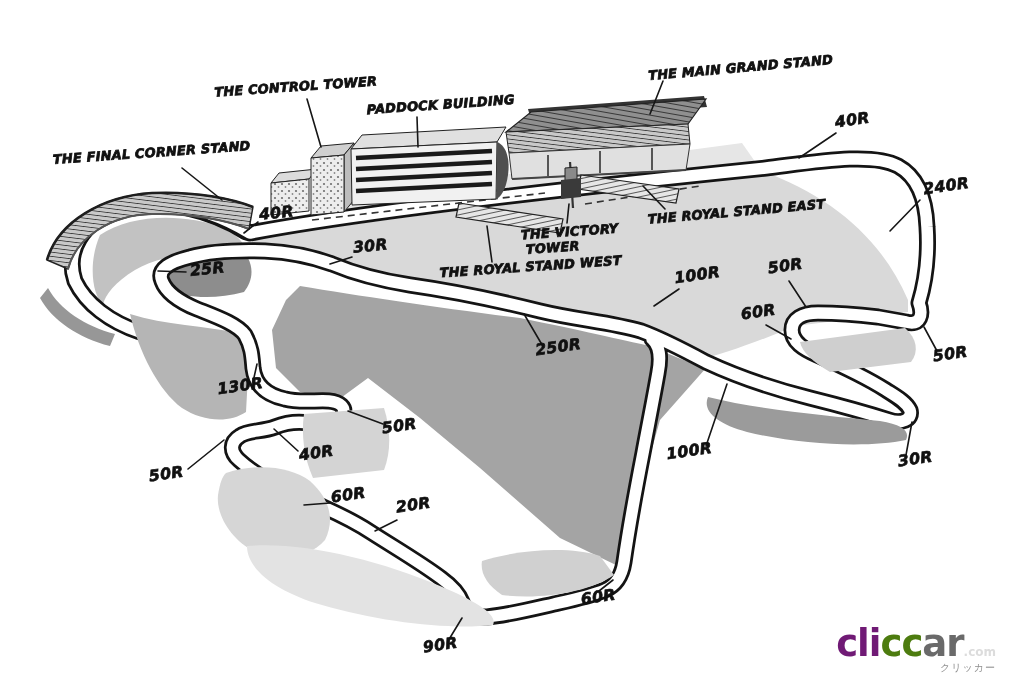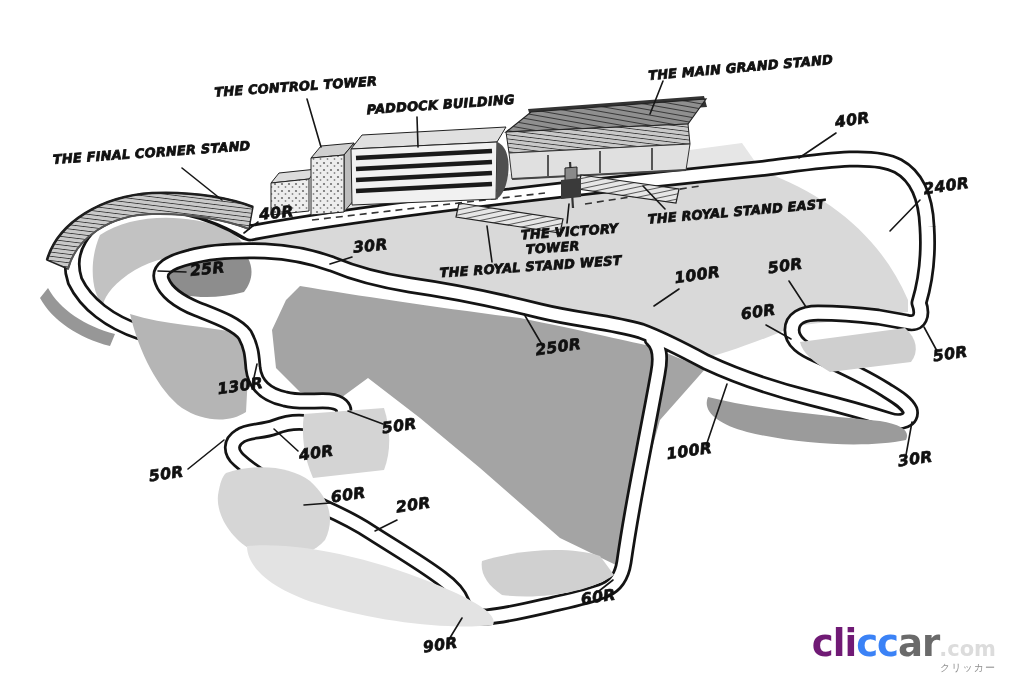--- a/index.html
+++ b/index.html
@@ -11,23 +11,23 @@
     letter-spacing:.4px;paint-order:stroke;stroke:#101010;stroke-width:.7;}
   .building-label{font-family:"DejaVu Sans","Liberation Sans",sans-serif;
     font-weight:bold;font-style:italic;font-size:12.8px;fill:#101010;
     letter-spacing:.3px;paint-order:stroke;stroke:#101010;stroke-width:.8;}
   .leader{stroke:#161616;stroke-width:1.6;fill:none;stroke-linecap:round;}
   
   .watermark{position:absolute;right:28px;bottom:10px;line-height:1;text-align:right;
      font-weight:bold;font-family:"DejaVu Sans","Liberation Sans",sans-serif;}
   .wm-row{font-size:37px;letter-spacing:-1px;}
   .wm-dark{color:#701a75;}
-  .wm-light{color:#3b82f6;}
+  .wm-light{color:#4d7c0f;}
   .wm-mid{color:#6a6a6a;text-align:right;}
-  .wm-com{font-size:21px;color:#dcdcdc;letter-spacing:0;}
+  .wm-com{font-size:12px;color:#dcdcdc;letter-spacing:0;}
   .wm-sub{font-size:10px;color:#8f8f8f;letter-spacing:1px;margin-top:1px;text-align:right;
           padding-left:6px;font-weight:normal;}
 </style>
 </head>
 <body>
 
 <div class="stage">
 <svg width="1024" height="683" viewBox="0 0 1024 683">
   <defs>
     <pattern id="seatHatch" width="4.2" height="9" patternUnits="userSpaceOnUse" patternTransform="rotate(97)">

